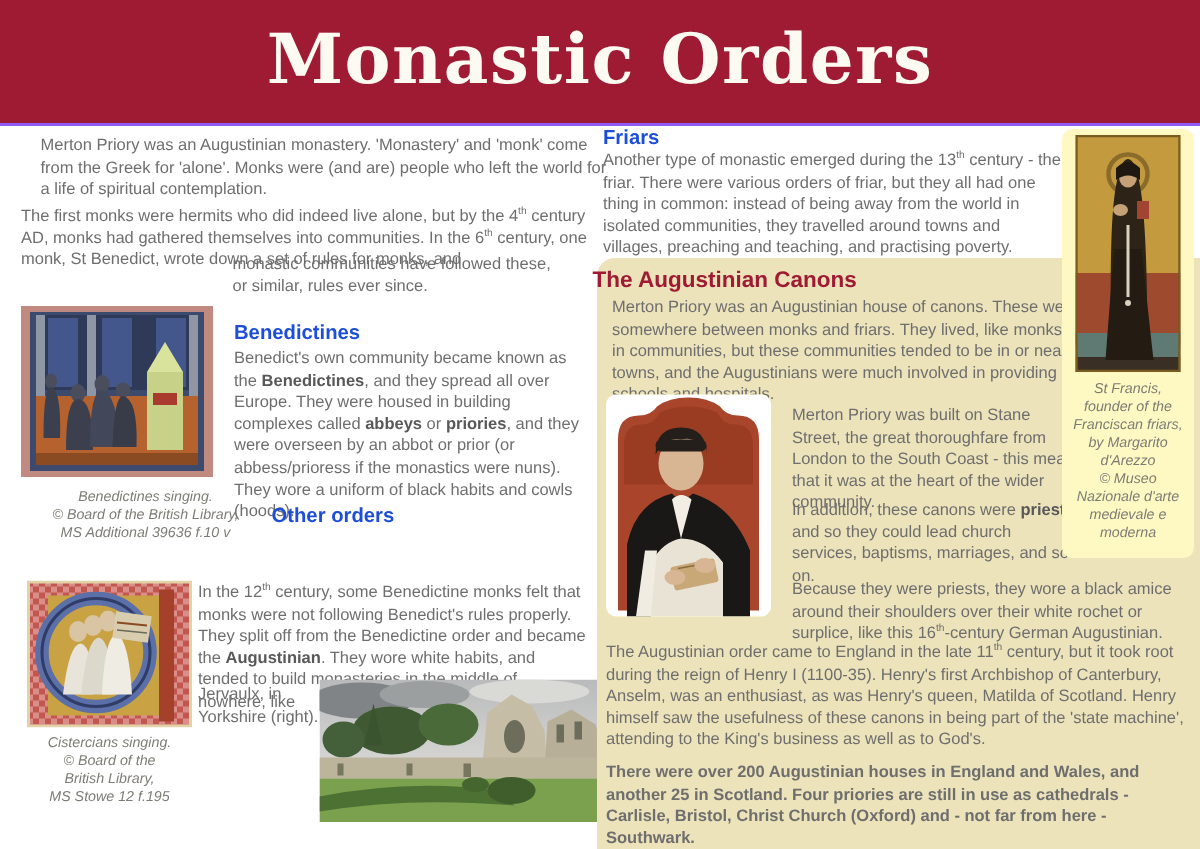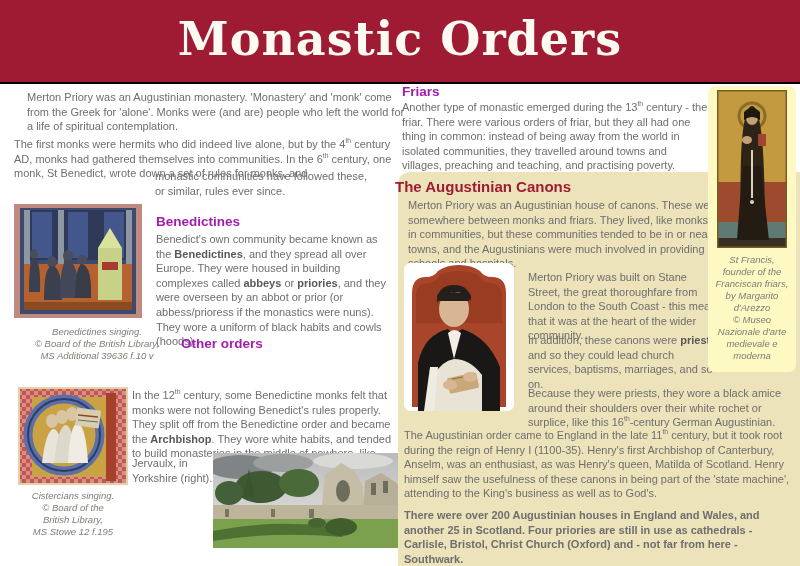--- a/index.html
+++ b/index.html
@@ -1,27 +1,27 @@
 <!DOCTYPE html>
 <html><head>
 <meta charset="utf-8">
 <style>
   html,body{margin:0;padding:0;background:#ffffff;}
   #page{position:relative;width:800px;height:566px;background:#ffffff;overflow:hidden;
         font-family:"Liberation Sans",sans-serif;color:#6e6e6e;}
   .abs{position:absolute;}
   
-  #banner{left:0;top:0;width:800px;height:82px;background:#9f1a33;border-bottom:2px solid #000000;}
+  #banner{left:0;top:0;width:800px;height:82px;background:#9f1a33;border-bottom:2px solid #8b5cf6;}
   #banner h1{margin:0;text-align:center;font-family:"DejaVu Serif",serif;font-weight:bold;
              color:#fdfaf2;font-size:46px;line-height:78px;letter-spacing:1px;}
   
   .body-text{font-size:11px;line-height:14.6px;color:#6e6e6e;}
   .body-text strong{color:#585858;}
   sup{font-size:0.62em;line-height:0;}
-  h2.gray{margin:0;font-size:13.5px;font-weight:bold;color:#a21caf;}
+  h2.gray{margin:0;font-size:13.5px;font-weight:bold;color:#1d4ed8;}
   h2.red{margin:0;font-size:15px;font-weight:bold;color:#9f1a33;}
   .caption{font-size:9.5px;line-height:12px;font-style:italic;color:#7d7c74;text-align:center;}
   #tanbox{left:398px;top:172px;width:402px;height:394px;background:#ece3ba;border-radius:12px 0 0 0;}
   .card{background:#fef9c3;border-radius:7px;}
   svg{display:block;}
 </style>
 </head>
 <body>
 
 <div id="page">
@@ -62,21 +62,21 @@
       <path d="M15 88 Q15 54 20 54 Q27 56 26 88 Z" fill="#3c3f4d"></path>
     </svg>
   </div>
   <div class="abs caption" style="left:8px;top:326px;width:178px;">Benedictines singing.<br>© Board of the British Library,<br>MS Additional 39636 f.10 v</div>
 
   <h2 class="gray abs" style="left:156px;top:214px;">Benedictines</h2>
   <div class="abs body-text" style="left:156px;top:232px;width:233px;">Benedict's own community became known as the <strong>Benedictines</strong>, and they spread all over Europe.  They were housed in building complexes called <strong>abbeys</strong> or <strong>priories</strong>, and they were overseen by an abbot or prior (or abbess/prioress if the monastics were nuns).  They wore a uniform of black habits and cowls (hoods).</div>
 
   <h2 class="gray abs" style="left:181px;top:336px;">Other orders</h2>
 
-  <div class="abs body-text" style="left:132px;top:388px;width:260px;">In the 12<sup>th</sup> century, some Benedictine monks felt that monks were not following Benedict's rules properly.  They split off from the Benedictine order and became the <strong>Archbishop</strong>.  They wore white habits, and tended to build monasteries in the middle of nowhere, like</div>
+  <div class="abs body-text" style="left:132px;top:388px;width:260px;">In the 12<sup>th</sup> century, some Benedictine monks felt that monks were not following Benedict's rules properly.  They split off from the Benedictine order and became the <strong>Augustinian</strong>.  They wore white habits, and tended to build monasteries in the middle of nowhere, like</div>
   <div class="abs body-text" style="left:132px;top:456px;width:90px;">Jervaulx, in<br>Yorkshire (right).</div>
 
   <div class="abs" style="left:18px;top:387px;width:110px;height:98px;">
     <svg width="110" height="98" viewBox="0 0 110 98">
       <defs>
         <pattern id="chk" width="8" height="8" patternUnits="userSpaceOnUse">
           <rect width="8" height="8" fill="#d98e8a"></rect>
           <rect width="4" height="4" fill="#c2574f"></rect>
           <rect x="4" y="4" width="4" height="4" fill="#c2574f"></rect>
         </pattern>

